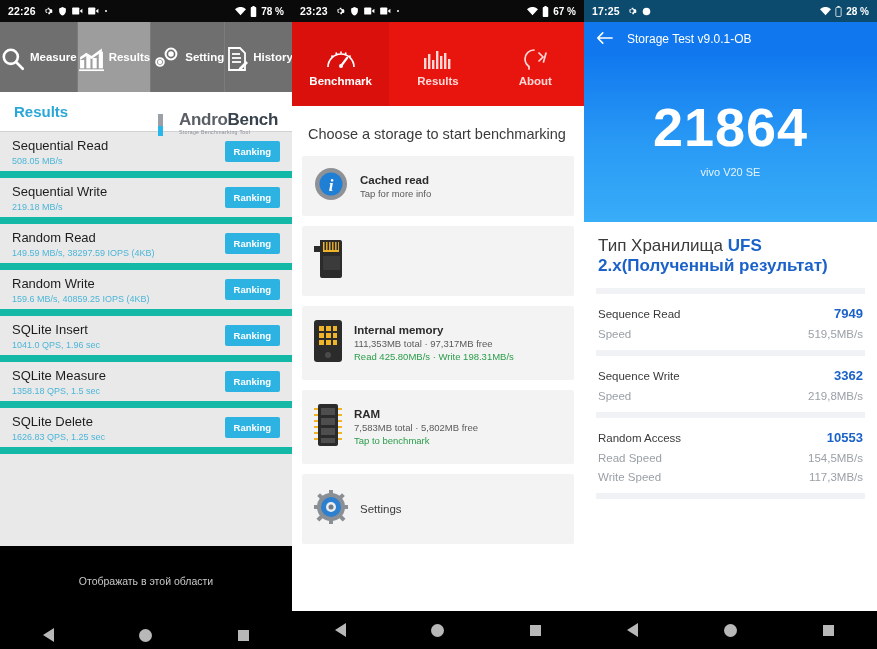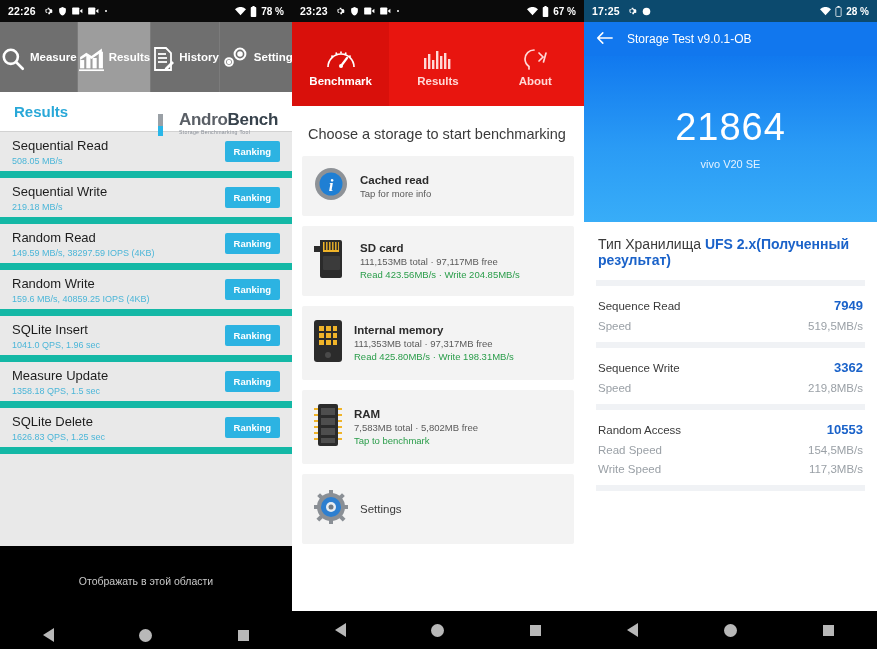--- a/index.html
+++ b/index.html
@@ -77,23 +77,23 @@
   .sd-card.tall{padding:14px 12px;}
   .sd-settings{background:#f3f3f3;margin:0 10px;border-radius:2px;display:flex;align-items:center;
                gap:12px;padding:16px 12px;}
   .sd-settings .nm{font-size:11.5px;color:#3b3b3b;}
 
   
   .at-appbar{height:34px;background:#1177ee;display:flex;align-items:center;gap:14px;padding:0 12px;
              color:#fff;font-size:12px;box-sizing:border-box;}
   .at-hero{background:linear-gradient(180deg,#1179ef 0%,#2a9bf5 55%,#38adf8 100%);
            height:166px;display:flex;flex-direction:column;align-items:center;justify-content:center;}
-  .at-score{font-size:38px;font-weight:400;color:#fff;letter-spacing:1px;line-height:1;text-align:center;}
+  .at-score{font-size:54px;font-weight:700;color:#fff;letter-spacing:1px;line-height:1;text-align:center;}
   .at-dev{font-size:11px;color:#e4f2ff;margin-top:12px;}
-  .at-typerow{padding:14px 14px 12px;font-size:14px;color:#3b3b3b;}
+  .at-typerow{padding:14px 14px 12px;font-size:17px;color:#3b3b3b;}
   .at-typerow b{color:#1a62c9;}
   .at-sep{height:6px;background:#f0f2f5;margin:0 12px;}
   .at-block{padding:12px 14px 10px;}
   .at-line{display:flex;align-items:baseline;justify-content:space-between;margin-bottom:7px;}
   .at-line:last-child{margin-bottom:0;}
   .at-k{font-size:11.5px;color:#3a3a3a;}
   .at-k.mut{color:#9aa0a6;}
   .at-v{font-size:13px;font-weight:700;color:#1a62c9;}
   .at-v.mut{font-size:11.5px;font-weight:400;color:#9aa0a6;}
   .at-btnwrap{position:absolute;left:0;right:0;bottom:46px;display:flex;justify-content:center;}
@@ -172,40 +172,40 @@
               <rect x="14" y="11" width="4" height="10"></rect>
               <rect x="20" y="5" width="4" height="16"></rect>
               <path d="M2 10l6-4 5 3 10-7v3l-10 7-5-3-6 4z"></path>
               <rect x="1" y="22" width="24" height="1.6"></rect>
             </svg>
           </span>
         <span>Results</span>
       </div>
       <div class="ab-tab">
         <span class="ticon">
+            <svg width="30" height="26" viewBox="0 0 30 26" fill="none" stroke="#fff" stroke-width="2">
+              <circle cx="20" cy="8" r="5.4"></circle>
+              <circle cx="20" cy="8" r="1.8" fill="#fff"></circle>
+              <circle cx="9" cy="16" r="3.8"></circle>
+              <circle cx="9" cy="16" r="1.2" fill="#fff"></circle>
+            </svg>
+          </span>
+        <span>Setting</span>
+      </div>
+      <div class="ab-tab">
+        <span class="ticon">
             <svg width="24" height="26" viewBox="0 0 24 26" fill="none" stroke="#fff" stroke-width="1.8">
               <path d="M4 2h11l5 5v17H4z" fill="none"></path>
               <line x1="7" y1="8" x2="15" y2="8"></line>
               <line x1="7" y1="12" x2="16" y2="12"></line>
               <line x1="7" y1="16" x2="16" y2="16"></line>
               <path d="M14 22l7-7 2 2-7 7-3 1z" fill="#fff" stroke="none"></path>
             </svg>
           </span>
         <span>History</span>
-      </div>
-      <div class="ab-tab">
-        <span class="ticon">
-            <svg width="30" height="26" viewBox="0 0 30 26" fill="none" stroke="#fff" stroke-width="2">
-              <circle cx="20" cy="8" r="5.4"></circle>
-              <circle cx="20" cy="8" r="1.8" fill="#fff"></circle>
-              <circle cx="9" cy="16" r="3.8"></circle>
-              <circle cx="9" cy="16" r="1.2" fill="#fff"></circle>
-            </svg>
-          </span>
-        <span>Setting</span>
       </div>
     </div>
 
     <div class="ab-head">
       <span class="title">Results</span>
       <span class="ab-logo">
         <span class="bar"></span>
         <span class="lt">
           <div class="l1"><span>Andro</span><span class="b">Bench</span></div>
           <div class="l2">Storage Benchmarking Tool</div>
@@ -244,21 +244,21 @@
       </div>
       <div class="ab-row">
         <span class="txt">
             <span class="nm">SQLite Insert</span>
             <span class="vl">1041.0 QPS, 1.96 sec</span>
           </span>
         <span class="ab-rank">Ranking</span>
       </div>
       <div class="ab-row">
         <span class="txt">
-            <span class="nm">Measure Update</span>
+            <span class="nm">SQLite Measure</span>
             <span class="vl">1358.18 QPS, 1.5 sec</span>
           </span>
         <span class="ab-rank">Ranking</span>
       </div>
       <div class="ab-row">
         <span class="txt">
             <span class="nm">SQLite Delete</span>
             <span class="vl">1626.83 QPS, 1.25 sec</span>
           </span>
         <span class="ab-rank">Ranking</span>
@@ -386,25 +386,20 @@
             <rect x="9" y="2" width="16" height="10" fill="#f0b429"></rect>
             <g fill="#2b2b2b">
               <rect x="10.5" y="2" width="1.6" height="8"></rect>
               <rect x="13.5" y="2" width="1.6" height="8"></rect>
               <rect x="16.5" y="2" width="1.6" height="8"></rect>
               <rect x="19.5" y="2" width="1.6" height="8"></rect>
               <rect x="22.5" y="2" width="1.6" height="8"></rect>
             </g>
             <rect x="9" y="16" width="17" height="14" rx="1" fill="#3b3b3b"></rect>
           </svg>
-      </span>
-      <span class="body">
-        <span class="nm">SD card</span>
-        <span class="sub">111,153MB total · 97,117MB free</span>
-        <span class="spd">Read 423.56MB/s · Write 204.85MB/s</span>
       </span>
     </div>
 
     <div class="sd-card tall">
       <span>
         <svg width="28" height="42" viewBox="0 0 28 42">
             <rect x="0" y="0" width="28" height="42" rx="3" fill="#2b2b2b"></rect>
             <g fill="#f0b429">
               <rect x="5" y="6" width="5" height="5"></rect>
               <rect x="12" y="6" width="5" height="5"></rect>

